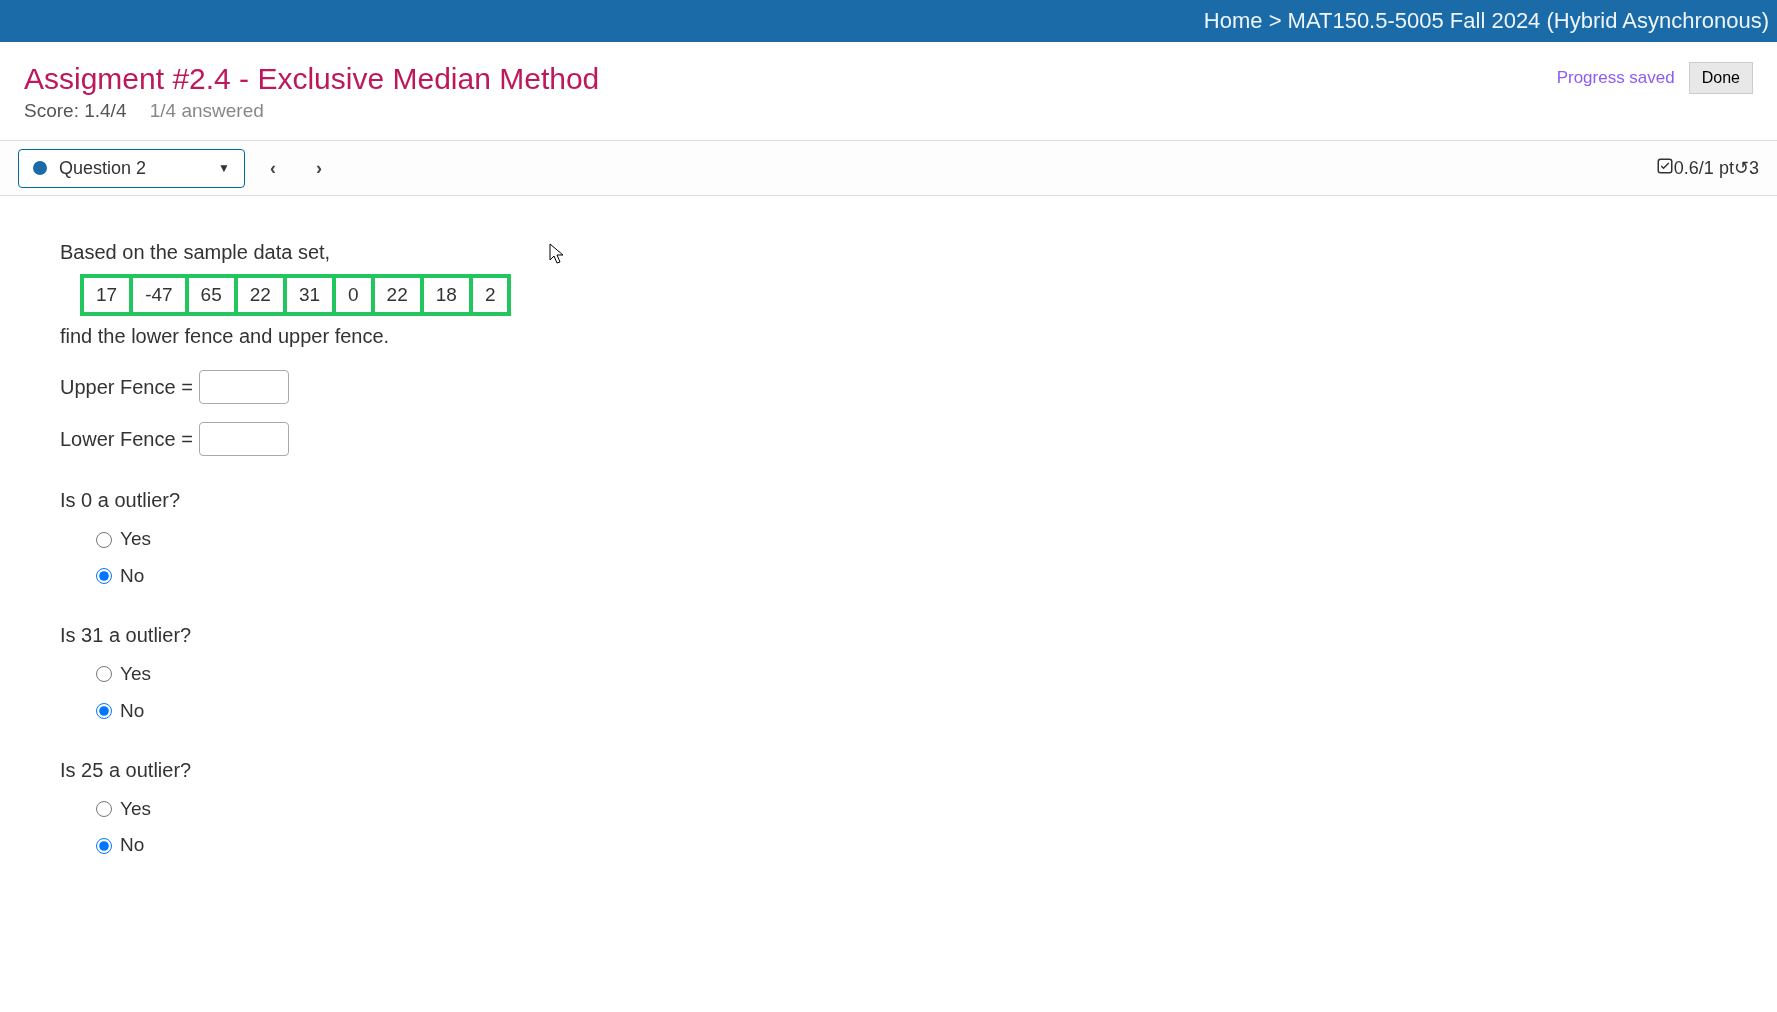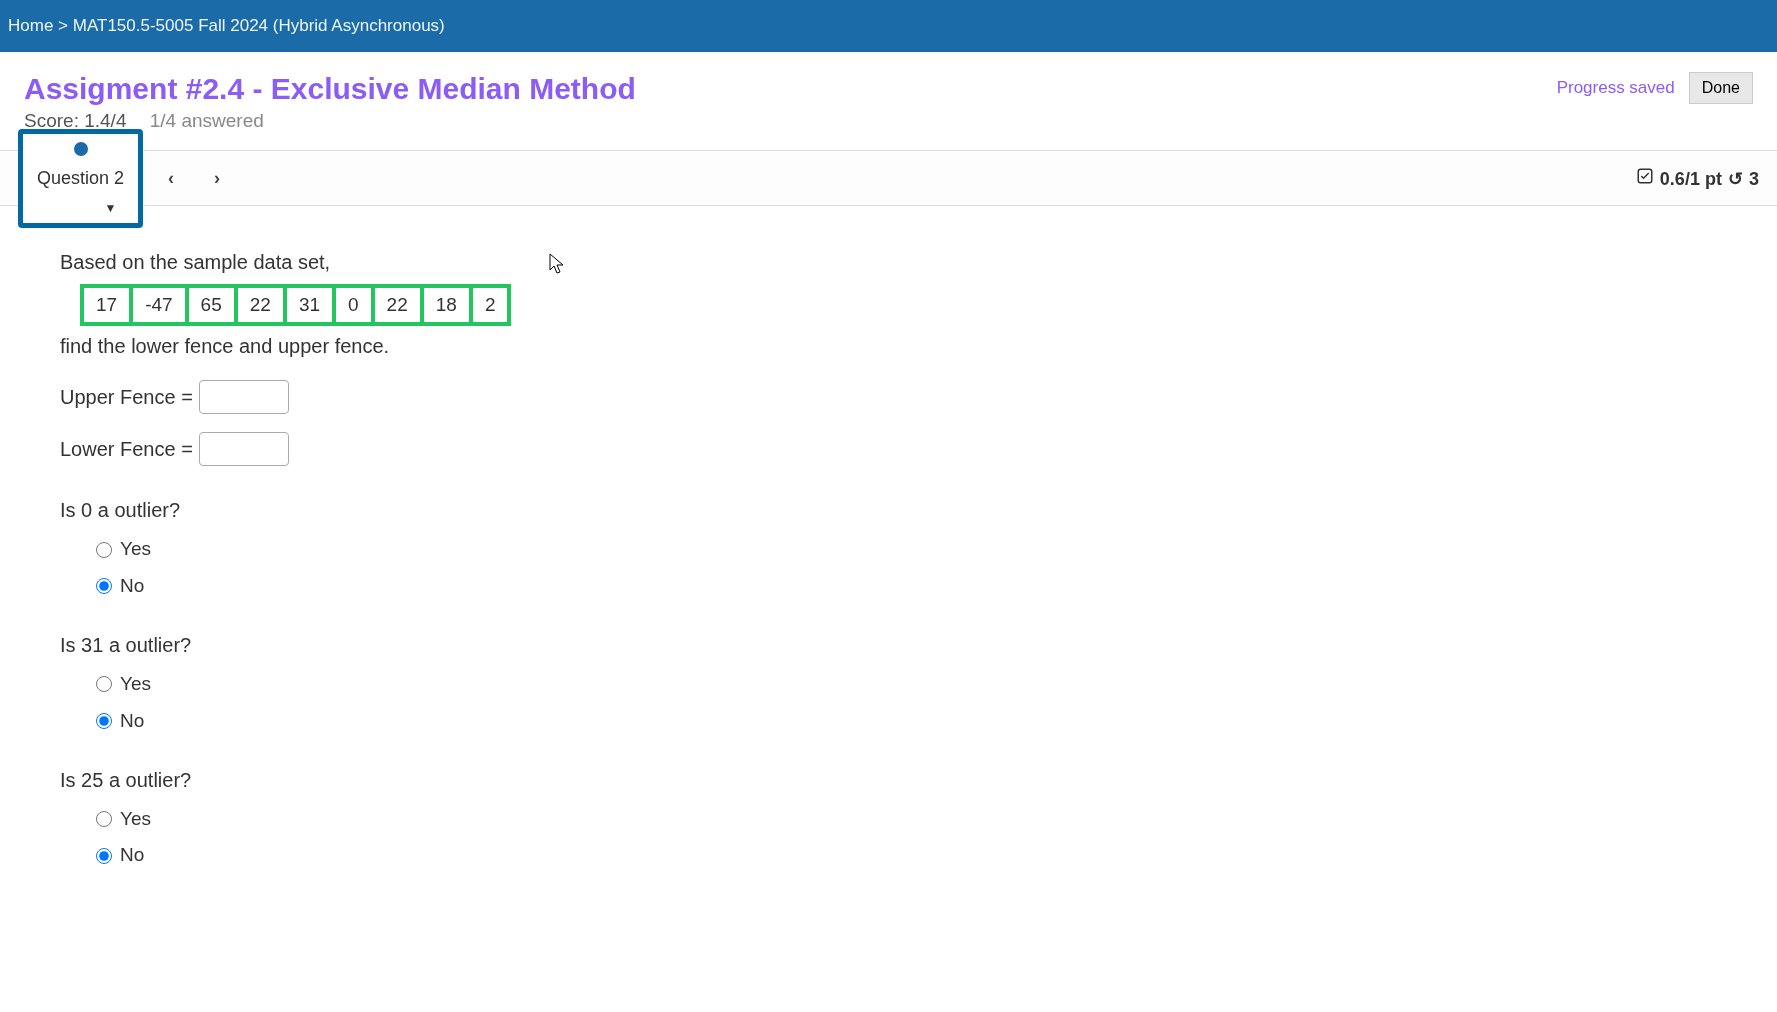--- a/index.html
+++ b/index.html
@@ -5,40 +5,41 @@
     * { box-sizing: border-box; margin: 0; padding: 0; }
     body {
       font-family: "Segoe UI", Arial, sans-serif;
       background: #f0f0f0;
       color: #333;
       font-size: 18px;
     }
     .top-bar {
       background: #1a6ba8;
       color: #eef5fb;
-      padding: 16px 8px;
-      font-size: 17px;
+      padding: 8px 8px;
+      font-size: 22px;
+      text-align: right;
     }
     .top-bar a { color: #eef5fb; text-decoration: none; }
     .content-wrap {
       background: #ffffff;
       min-height: 980px;
       padding: 0;
       position: relative;
     }
     .header-row {
       display: flex;
       justify-content: space-between;
       align-items: flex-start;
       padding: 20px 24px 4px 24px;
     }
     .assignment-title {
       font-size: 30px;
-      font-weight: 700;
-      color: #8b5cf6;
+      font-weight: 400;
+      color: #be185d;
     }
     .header-right {
       display: flex;
       align-items: center;
       gap: 14px;
       font-size: 17px;
     }
     .progress-saved { color: #8b5cf6; }
     .done-btn {
       background: #e8e8e8;
@@ -65,27 +66,26 @@
     }
     .qb-left {
       display: flex;
       align-items: center;
       gap: 10px;
     }
     .question-select {
       display: flex;
       align-items: center;
       gap: 12px;
-      border: 5px solid #0369a1;
+      border: 1px solid #0369a1;
       background: #fff;
       padding: 8px 14px;
       border-radius: 4px;
       cursor: pointer;
       font-size: 18px;
-      flex-direction: column;
     }
     .blue-dot {
       width: 14px; height: 14px; border-radius: 50%;
       background: #1a6ba8;
       display: inline-block;
     }
     .caret-down {
       font-size: 12px;
       margin-left: 60px;
     }
@@ -95,23 +95,21 @@
       align-items: center; justify-content: center;
       font-size: 18px; font-weight: bold;
       cursor: pointer;
       color: #444;
       user-select: none;
     }
     .qb-right {
       font-size: 18px;
       color: #333;
       display: flex;
-      align-items: flex-end;
-      gap: 6px;
-      font-weight: bold;
+      align-items: center;
     }
     .check-icon svg { width: 18px; height: 18px; }
     .retry-icon { font-size: 18px; }
     .question-body {
       padding: 40px 60px;
       font-size: 20px;
       color: #333;
       line-height: 1.6;
     }
     .prompt { margin-bottom: 6px; }

